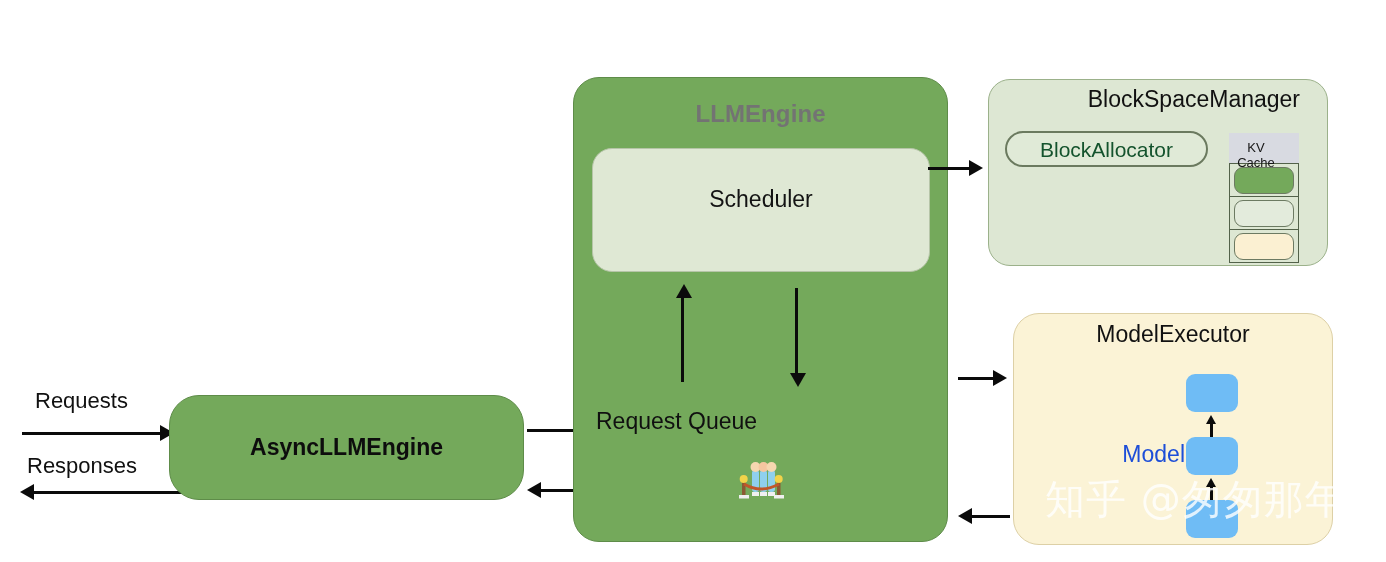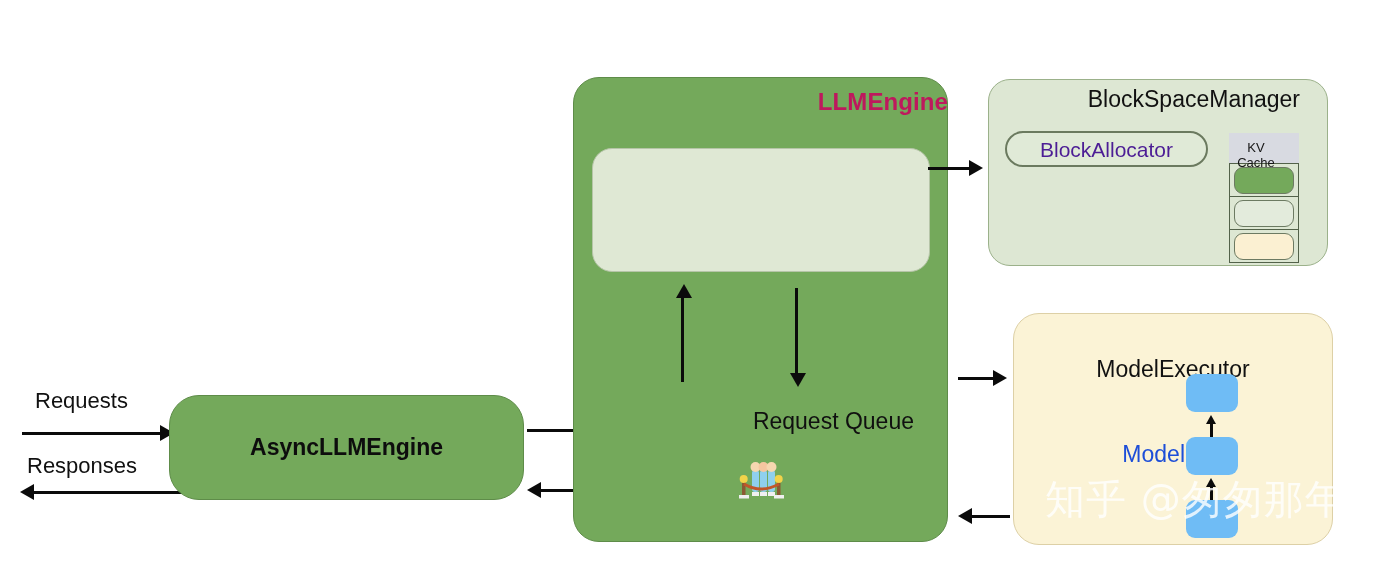--- a/index.html
+++ b/index.html
@@ -22,42 +22,42 @@
   .abs { position: absolute; box-sizing: border-box; }
 
   
   .llmengine-box {
     left: 573px; top: 77px; width: 375px; height: 465px;
     background: #74a95b;
     border: 1.5px solid #5e8c49;
     border-radius: 26px;
   }
   .llmengine-title {
-    left: 573px; top: 88px; width: 375px;
-    text-align: right;
+    left: 573px; top: 100px; width: 375px;
+    text-align: center;
     font-size: 24px;
     font-weight: bold;
-    color: #be185d;
+    color: #737373;
     letter-spacing: .1px;
   }
   .scheduler-box {
     left: 592px; top: 148px; width: 338px; height: 124px;
     background: #dfe8d4;
     border: 1.5px solid #b6c5a8;
     border-radius: 20px;
   }
   .scheduler-label {
     left: 592px; top: 186px; width: 338px;
     text-align: center;
     font-size: 23px;
     color: #131313;
   }
   .request-queue-label {
-    left: 576px; top: 408px; width: 338px;
-    text-align: right;
+    left: 596px; top: 408px; width: 338px;
+    text-align: left;
     font-size: 23px;
     color: #101010;
   }
 
   .asyncllm-box {
     left: 169px; top: 395px; width: 355px; height: 105px;
     background: #74a95b;
     border: 1.5px solid #5e8c49;
     border-radius: 30px;
   }
@@ -84,21 +84,21 @@
   .blockallocator-pill {
     left: 1005px; top: 131px; width: 203px; height: 36px;
     background: #e0ead7;
     border: 2px solid #6b7a5f;
     border-radius: 18px;
   }
   .blockallocator-label {
     left: 1005px; top: 138px; width: 203px;
     text-align: center;
     font-size: 21px;
-    color: #4c1d95;
+    color: #14532d;
   }
 
   
   .kv-col {
     left: 1229px; top: 133px; width: 70px; height: 130px;
     border: 1.5px solid #53624a;
     background: #dde7d3;
   }
   .kv-header {
     left: 1229px; top: 133px; width: 70px; height: 31px;
@@ -123,21 +123,21 @@
     box-sizing: border-box;
   }
 
   .me-box {
     left: 1013px; top: 313px; width: 320px; height: 232px;
     background: #fbf3d6;
     border: 1.5px solid #ddd0a6;
     border-radius: 26px;
   }
   .me-title {
-    left: 1013px; top: 356px; width: 320px;
+    left: 1013px; top: 321px; width: 320px;
     text-align: center;
     font-size: 23px;
     color: #111;
   }
   .model-label {
     left: 1085px; top: 441px; width: 100px;
     text-align: right;
     font-size: 23px;
     color: #1d4ed8;
   }
@@ -237,20 +237,21 @@
   <div class="abs arrow-line h-line" style="left:527px; top:429px; width:105px;"></div>
   <div class="abs arrow-head head-right" style="left:629px; top:422px;"></div>
 
   <div class="abs arrow-line h-line" style="left:541px; top:489px; width:95px;"></div>
   <div class="abs arrow-head head-left" style="left:527px; top:482px;"></div>
 
   <div class="abs llmengine-box"></div>
   <div class="abs llmengine-title">LLMEngine</div>
 
   <div class="abs scheduler-box"></div>
+  <div class="abs scheduler-label">Scheduler</div>
 
   <div class="abs arrow-line v-line" style="left:681px; top:292px; height:90px;"></div>
   <div class="abs arrow-head head-up" style="left:676px; top:284px;"></div>
 
   <div class="abs arrow-line v-line" style="left:795px; top:288px; height:88px;"></div>
   <div class="abs arrow-head head-down" style="left:790px; top:373px;"></div>
 
   <div class="abs request-queue-label">Request Queue</div>
 
   <div class="abs queue-emoji">

